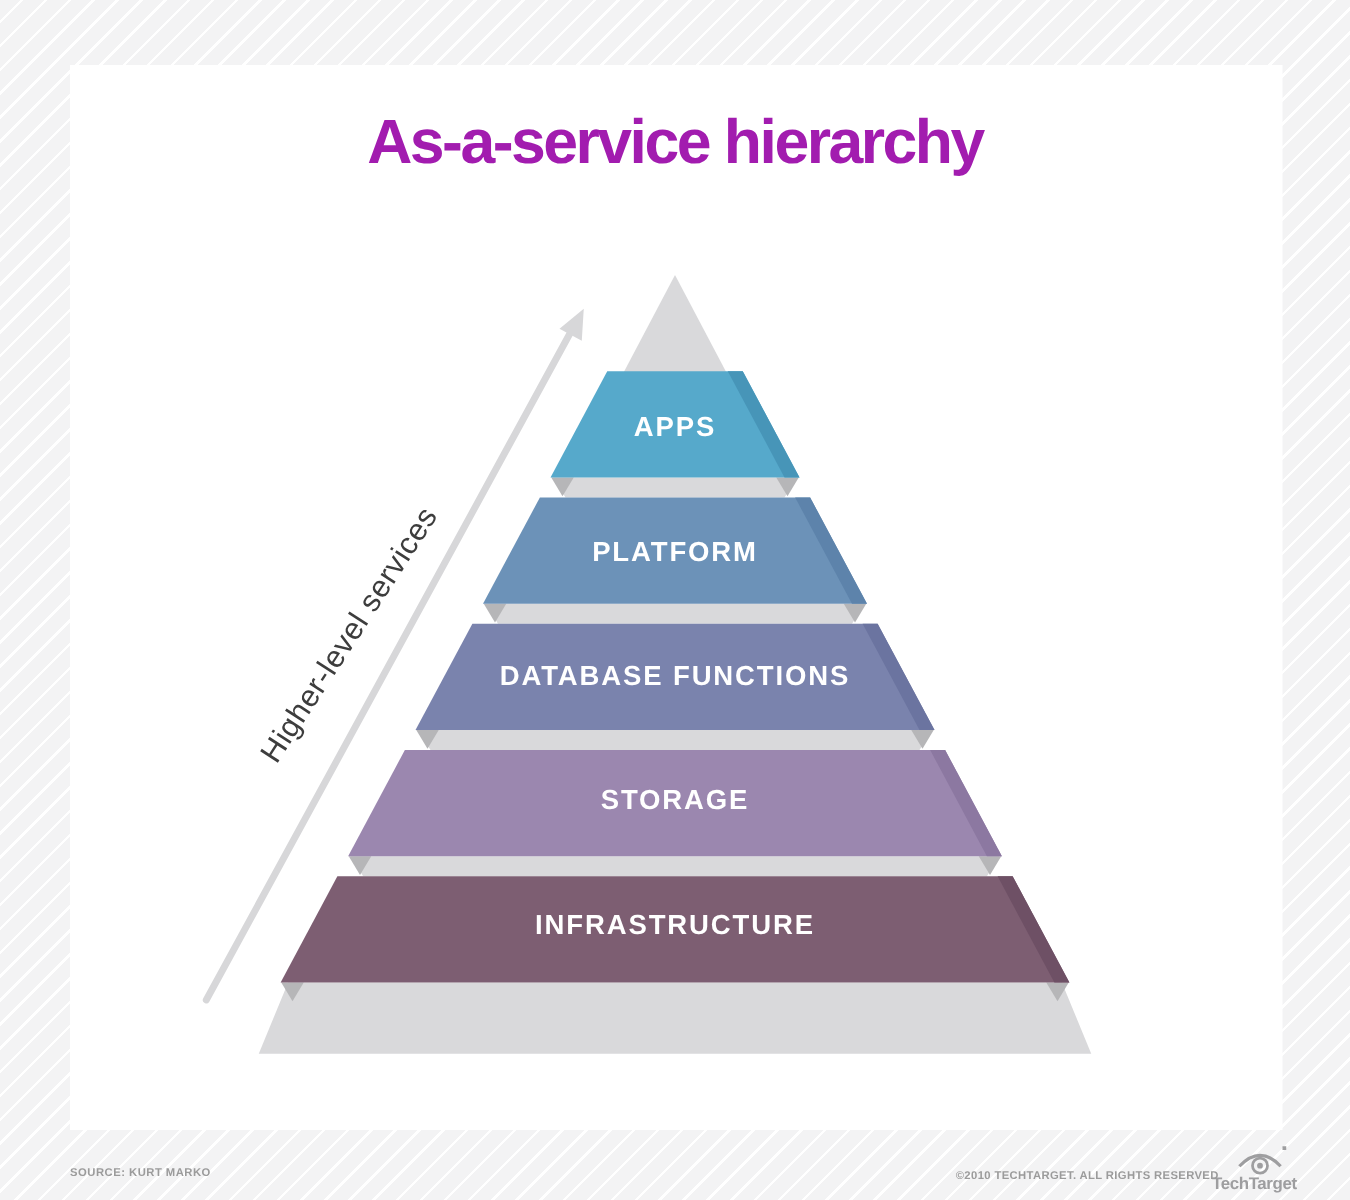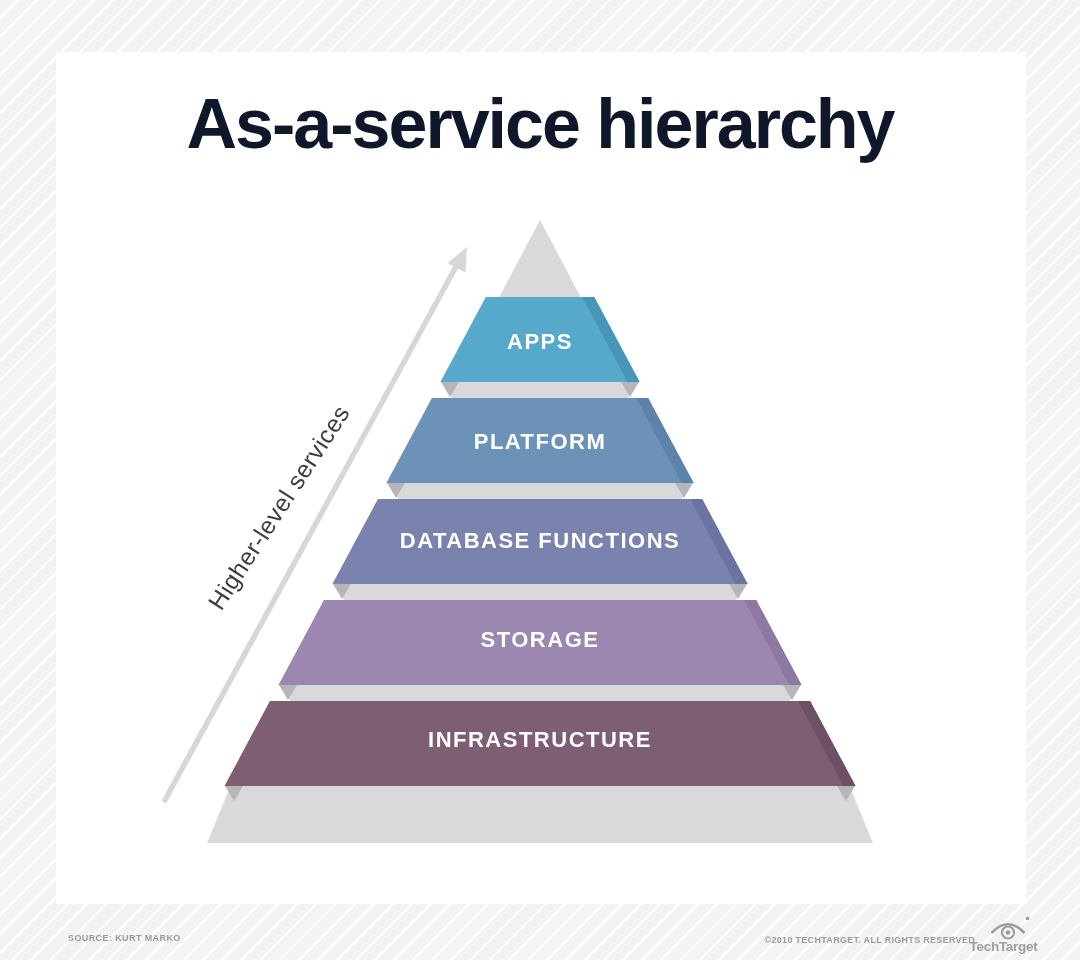--- a/index.html
+++ b/index.html
@@ -7,35 +7,35 @@
     width:1080px;height:960px;position:relative;overflow:hidden;
     font-family:"Liberation Sans","DejaVu Sans",sans-serif;
     background:repeating-linear-gradient(135deg,#f3f3f4 0px,#f3f3f4 11.5px,#ffffff 11.5px,#ffffff 13.5px);
   }
   .card{
     position:absolute;left:56px;top:52px;width:970px;height:852px;
     background:#ffffff;
   }
   h1.title{
     position:absolute;left:0;top:84px;width:100%;margin:0;
-    text-align:center;font-size:70px;font-weight:bold;letter-spacing:-2px;
-    color:#0f172a;
+    text-align:center;font-size:50px;font-weight:bold;letter-spacing:-2px;
+    color:#a21caf;
   }
   svg.stage{position:absolute;left:0;top:0;}
   .band-label{
     font-family:"Liberation Sans","DejaVu Sans",sans-serif;
     font-weight:bold;font-size:22px;letter-spacing:1.5px;fill:#ffffff;
   }
   .axis-text{
     font-family:"Liberation Sans","DejaVu Sans",sans-serif;
     font-size:24.5px;letter-spacing:0.5px;fill:#3d3d3d;
   }
   .footer-left{
     position:absolute;left:56px;top:933px;font-size:9px;font-weight:bold;
-    letter-spacing:0.4px;color:#9b9b9b;margin-left:12px;
+    letter-spacing:0.4px;color:#9b9b9b;
   }
   .footer-right{
     position:absolute;right:105px;top:935px;font-size:9px;font-weight:bold;
     letter-spacing:0.3px;color:#9b9b9b;white-space:nowrap;
   }
   .brand-text{
     font-family:"Liberation Sans","DejaVu Sans",sans-serif;
     font-size:13.5px;font-weight:bold;fill:#9e9ea0;letter-spacing:-0.3px;
   }
 </style>

